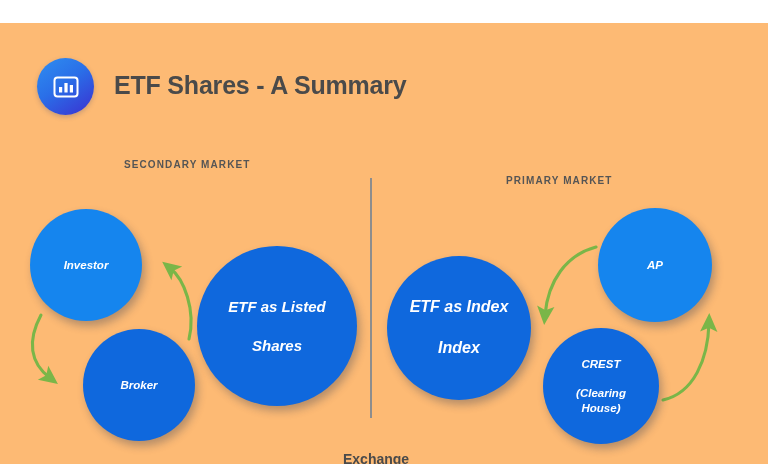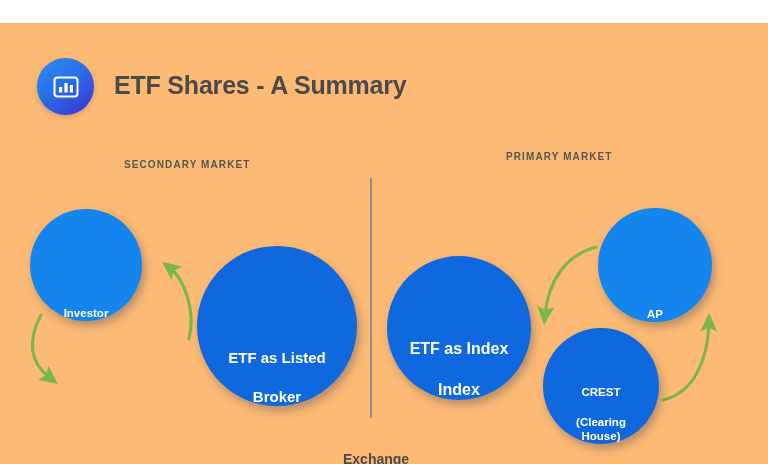--- a/index.html
+++ b/index.html
@@ -53,21 +53,21 @@
   
   .market-label {
     position: absolute;
     font-size: 10px;
     font-weight: bold;
     color: #555555;
     letter-spacing: 1.1px;
     white-space: nowrap;
   }
   .market-label.secondary { left: 124px; top: 136px; }
-  .market-label.primary   { left: 486px; top: 128px; padding-left: 20px; }
+  .market-label.primary   { left: 486px; top: 152px; padding-left: 20px; }
 
   .divider {
     position: absolute;
     left: 370px;
     top: 155px;
     width: 1.6px;
     height: 240px;
     background: #8d8d8d;
   }
 
@@ -79,28 +79,29 @@
     color: #4a4a4a;
     white-space: nowrap;
     font-weight: bold;
   }
 
   
   .node {
     position: absolute;
     border-radius: 50%;
     display: flex;
-    align-items: flex-end;
+    align-items: center;
     justify-content: center;
     text-align: center;
     color: #ffffff;
     font-size: 11.5px;
     font-weight: bold;
     line-height: 1.28;
     box-shadow: 3px 5px 9px rgba(20,40,80,0.30);
+    font-style: italic;
   }
   .node span { display: block; padding: 0 10px; }
 
   .node.light { background: #1585ee; }
   .node.deep  { background: #0f68dd; }
 
   #node-investor { left: 30px;  top: 186px; width: 112px; height: 112px; }
   #node-broker   { left: 83px;  top: 306px; width: 112px; height: 112px; }
   #node-etf-listed { left: 197px; top: 223px; width: 160px; height: 160px; font-size: 15px; }
   #node-etf-index  { left: 387px; top: 233px; width: 144px; height: 144px; font-size: 16px; }
@@ -158,25 +159,28 @@
 
     <g>
       <path d="M663,377 C694,370 708,336 709,300" fill="none" stroke="#7ab648" stroke-width="3.1" stroke-linecap="round" marker-end="url(#ah)"></path>
     </g>
   </svg>
 
   <div id="node-investor" class="node light">
     <span>Investor</span>
   </div>
 
+  <div id="node-broker" class="node deep">
+    <span>Broker</span>
+  </div>
 
   <div id="node-etf-listed" class="node deep">
     <span>
       <span>ETF as Listed</span><br>
-      <span>Broker</span>
+      <span>Shares</span>
     </span>
   </div>
 
   <div id="node-etf-index" class="node deep">
     <span>
       <span>ETF as Index</span><br>
       <span>Index</span>
     </span>
   </div>
 

